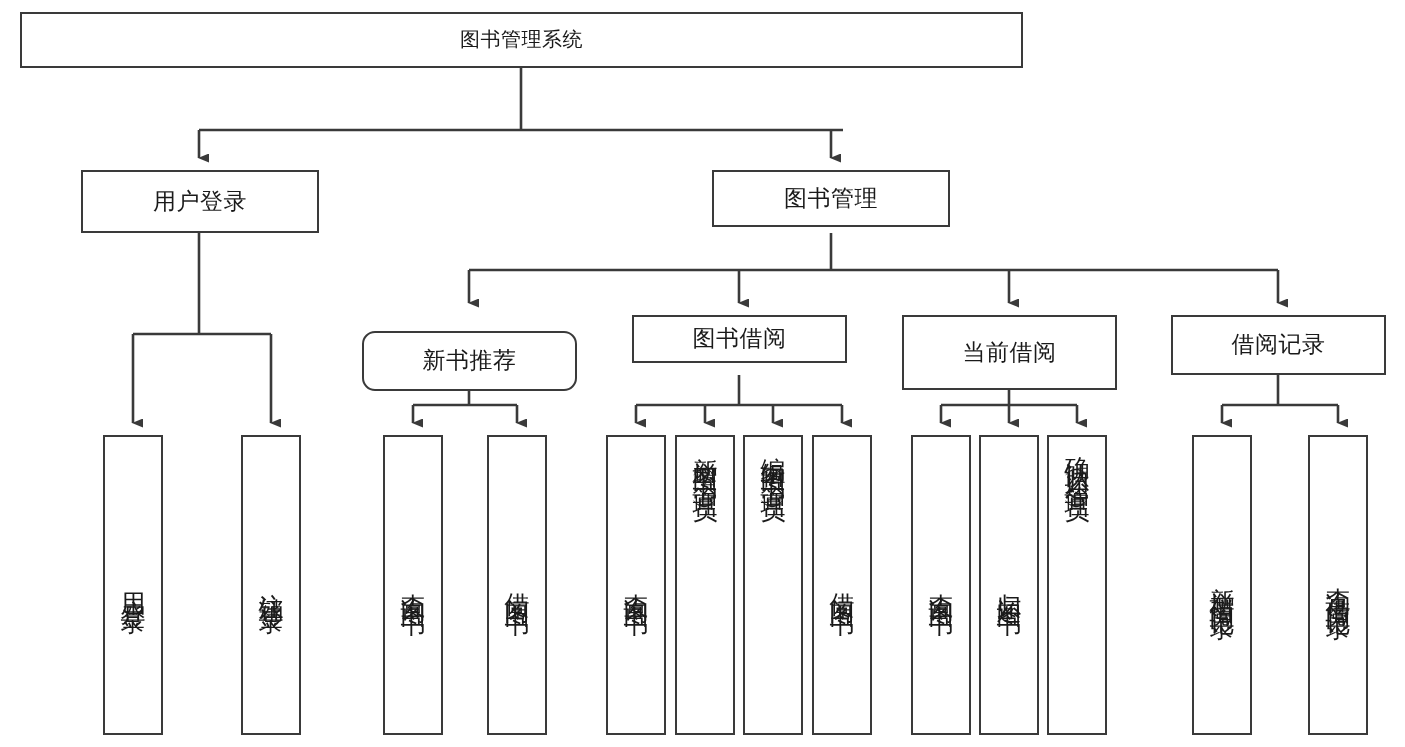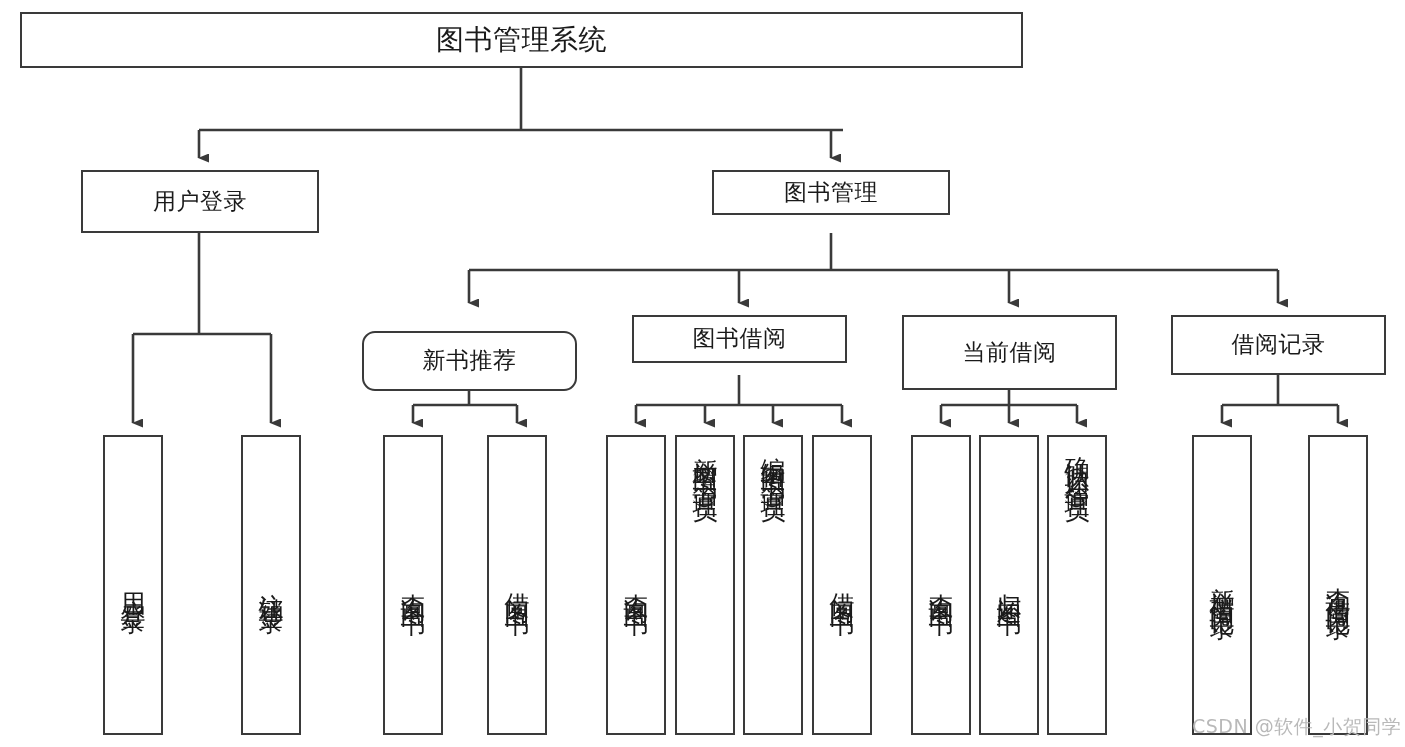--- a/index.html
+++ b/index.html
@@ -42,21 +42,21 @@
     line-height: 1.18;
     color: #1a1a1a;
     letter-spacing: 0.5px;
   }
   
   .node.horiz .node-label {
     font-size: 23px;
     white-space: nowrap;
   }
   .node.root .node-label {
-    font-size: 28px;
+    font-size: 20px;
   }
   
   .node.vert {
     align-items: flex-start;
     justify-content: center;
     padding-top: 0;
   }
   .node.vert .node-label {
     writing-mode: vertical-rl;
     text-orientation: upright;
@@ -132,21 +132,21 @@
     </g>
   </svg>
 
   <div class="node horiz root" style="left:20px; top:12px; width:1003px; height:56px;">
     <span class="node-label">图书管理系统</span>
   </div>
 
   <div class="node horiz" style="left:81px; top:170px; width:238px; height:63px;">
     <span class="node-label">用户登录</span>
   </div>
-  <div class="node horiz" style="left:712px; top:170px; width:238px; height:45px;justify-content:center;">
+  <div class="node horiz" style="left:712px; top:170px; width:238px; height:57px;justify-content:center;">
     <span class="node-label">图书管理</span>
   </div>
 
   <div class="node horiz" style="left:362px; top:331px; width:215px; height:60px;border-radius:13px;">
     <span class="node-label">新书推荐</span>
   </div>
   <div class="node horiz" style="left:632px; top:315px; width:215px; height:48px;">
     <span class="node-label">图书借阅</span>
   </div>
   <div class="node horiz" style="left:902px; top:315px; width:215px; height:75px;">
@@ -193,15 +193,14 @@
     <span class="node-label">确认归还（管理员）</span>
   </div>
 
   <div class="node vert centered" style="left:1192px; top:435px; width:60px; height:300px;">
     <span class="node-label">新增借阅记录</span>
   </div>
   <div class="node vert centered" style="left:1308px; top:435px; width:60px; height:300px;">
     <span class="node-label">查询借阅记录</span>
   </div>
 
-  <div class="watermark" style="left:1192px; top:714px;">CSDN @软件_小贺同学</div>
 
 </div>
 
 </body></html>

